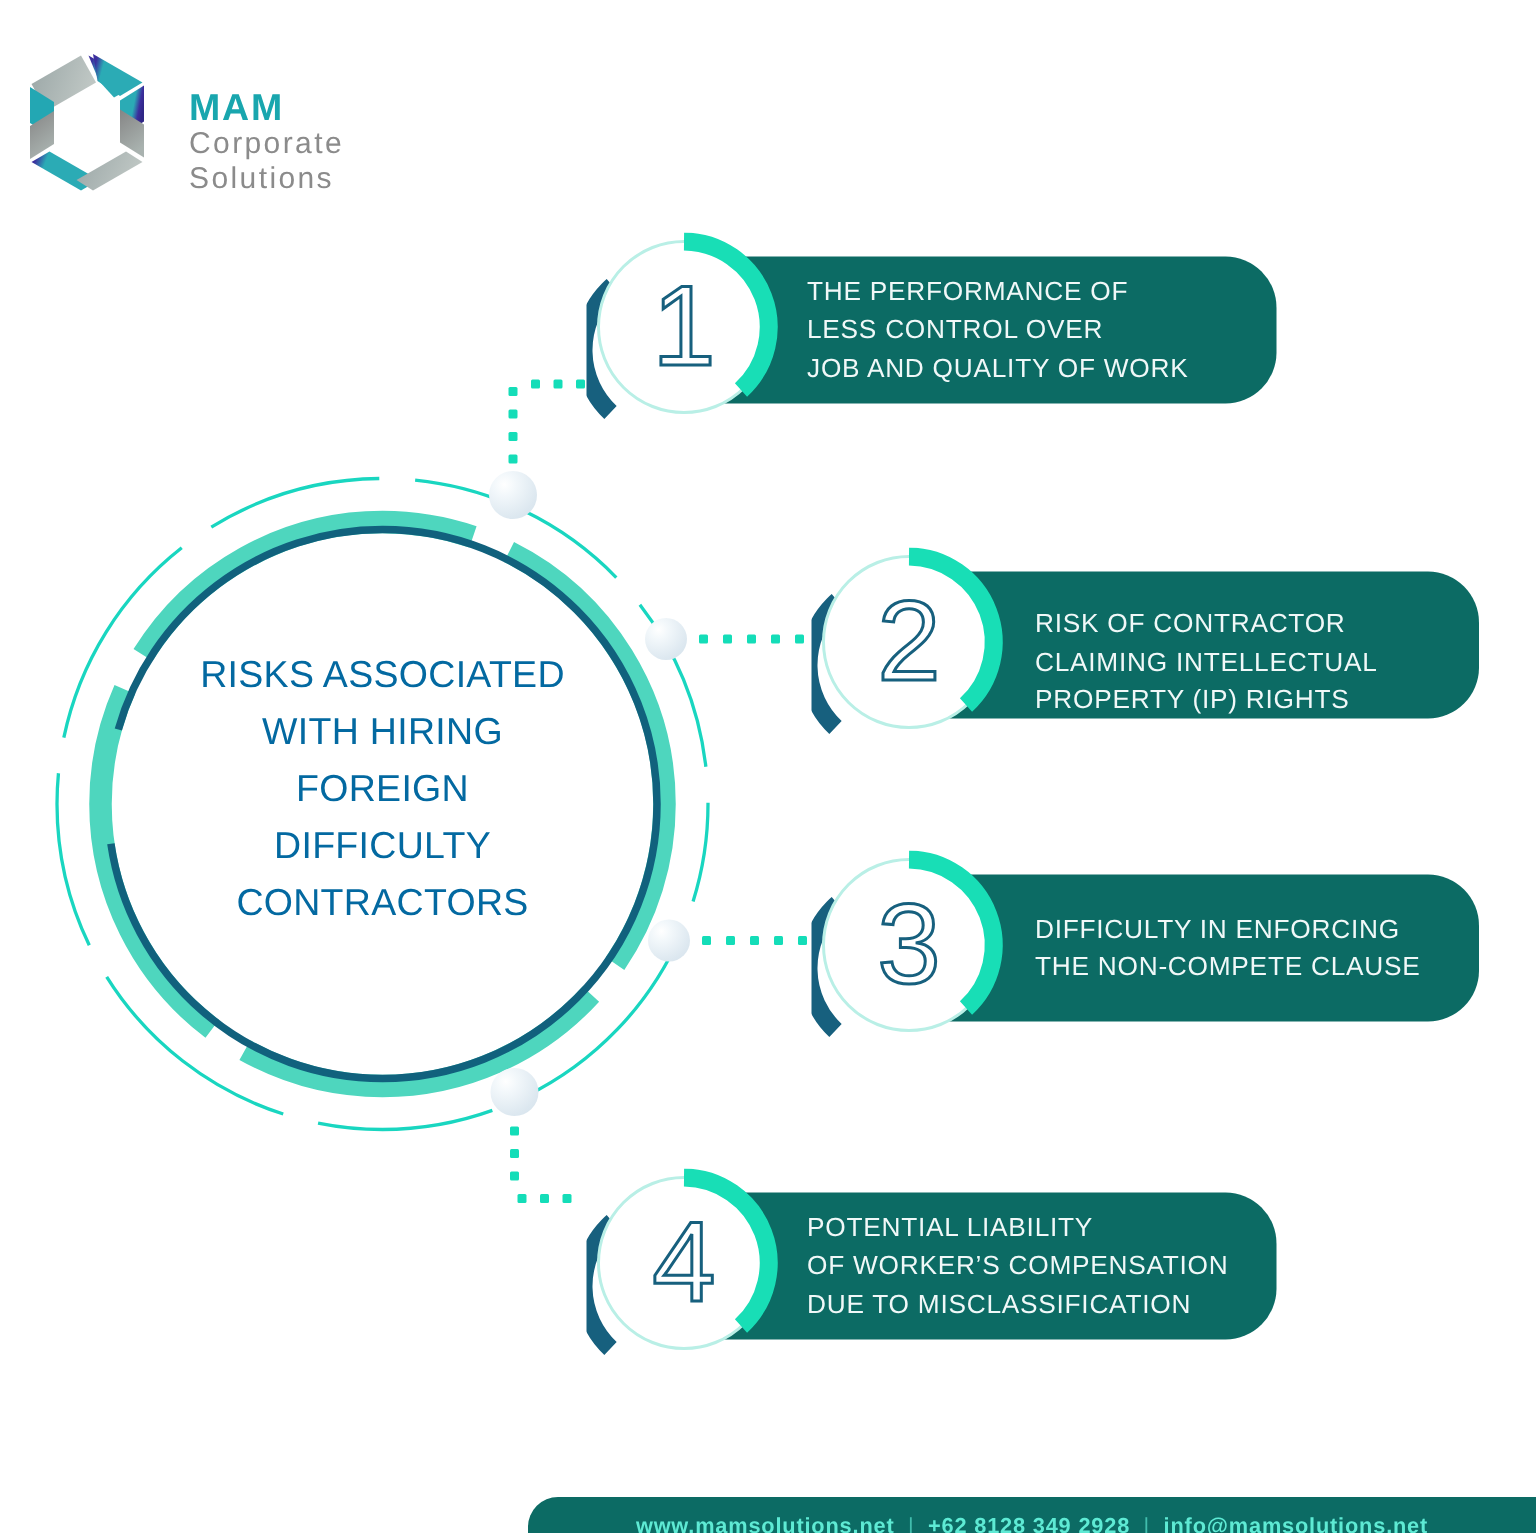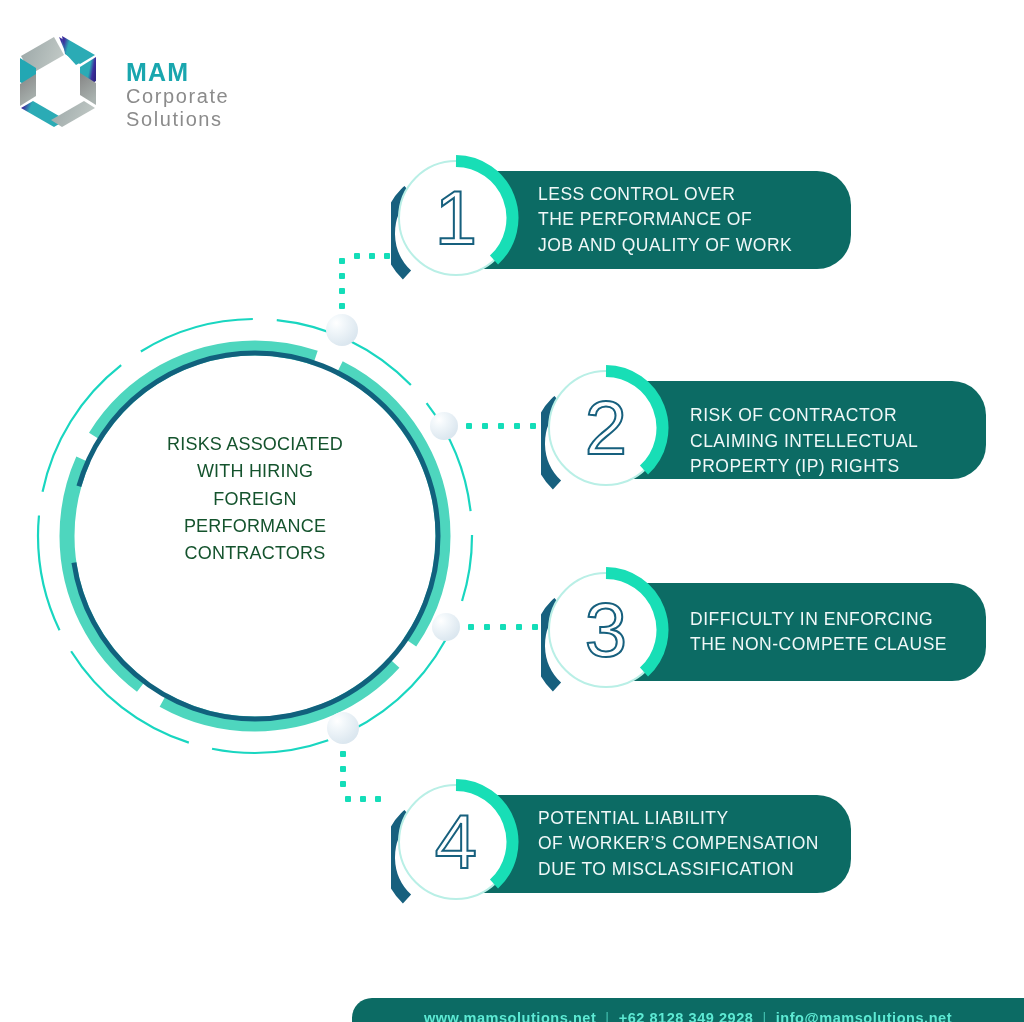--- a/index.html
+++ b/index.html
@@ -24,22 +24,22 @@
   .logo-sub{
     font-size:20px;color:#8b8b8b;letter-spacing:1.6px;line-height:1.15;
     font-weight:300;
   }
 
   
   .center-wrap{position:absolute;left:20px;top:285px;width:470px;height:470px;}
   .center-title{
     position:absolute;left:85px;top:130px;width:300px;
     text-align:center;
-    color:#14532d;
-    font-size:18px;
+    color:#0369a1;
+    font-size:25px;
     line-height:1.52;
     letter-spacing:.2px;
   }
   .center-title span{display:block;white-space:nowrap;}
 
   
   .item{position:absolute;}
   .pill{
     position:absolute;
     background:#0C6B64;
@@ -149,21 +149,21 @@
       <circle cx="235" cy="235" r="217" fill="none" stroke="#19D6C0" stroke-width="2.2" stroke-dasharray="118 24 152 24 118 24 152 24" stroke-dashoffset="52"></circle>
 
       <circle cx="235" cy="235" r="188" fill="none" stroke="#4ED6BE" stroke-width="15" stroke-dasharray="252 26" stroke-dashoffset="139"></circle>
 
       <circle cx="235" cy="235" r="183" fill="none" stroke="#11617D" stroke-width="5" stroke-dasharray="1103 77" stroke-dashoffset="-625"></circle>
     </svg>
     <div class="center-title">
       <span>RISKS ASSOCIATED</span>
       <span>WITH HIRING</span>
       <span>FOREIGN</span>
-      <span>PERFORMANCE</span>
+      <span>DIFFICULTY</span>
       <span>CONTRACTORS</span>
     </div>
   </div>
 
   <div class="nodecirc" style="left:326px;top:298px;width:32px;height:32px;"></div>
   <div class="nodecirc" style="left:430px;top:396px;width:28px;height:28px;"></div>
   <div class="nodecirc" style="left:432px;top:597px;width:28px;height:28px;"></div>
   <div class="nodecirc" style="left:327px;top:696px;width:32px;height:32px;"></div>
 
   <div>
@@ -197,22 +197,22 @@
     <div class="dot" style="left:340px;top:750px;"></div>
     <div class="dot" style="left:340px;top:765px;"></div>
     <div class="dot" style="left:345px;top:780px;"></div>
     <div class="dot" style="left:360px;top:780px;"></div>
     <div class="dot" style="left:375px;top:780px;"></div>
   </div>
 
   <div class="item" style="left:0;top:0;">
     <div class="pill" style="left:450px;top:155px;width:401px;height:98px;padding-left:88px;">
       <div class="pill-text">
+        <span>THE PERFORMANCE OF</span>
         <span>LESS CONTROL OVER</span>
-        <span>THE PERFORMANCE OF</span>
         <span>JOB AND QUALITY OF WORK</span>
       </div>
     </div>
     <div class="numcircle" style="left:391px;top:139px;">
       <svg viewBox="0 0 130 130" width="130" height="130">
         <path d="M 22 112 A 57 57 0 1 1 100 112" fill="none" stroke="#17607E" stroke-width="12" transform="translate(-6,8)" stroke-linecap="butt" stroke-dasharray="95 400"></path>
         <circle cx="65" cy="63" r="57" fill="#ffffff" stroke="#B9EFE6" stroke-width="2"></circle>
         <path d="M 65 6 A 57 57 0 0 1 103 105" fill="none" stroke="#18DEB6" stroke-width="12" stroke-linecap="butt"></path>
       </svg>
       <div class="num">1</div>

